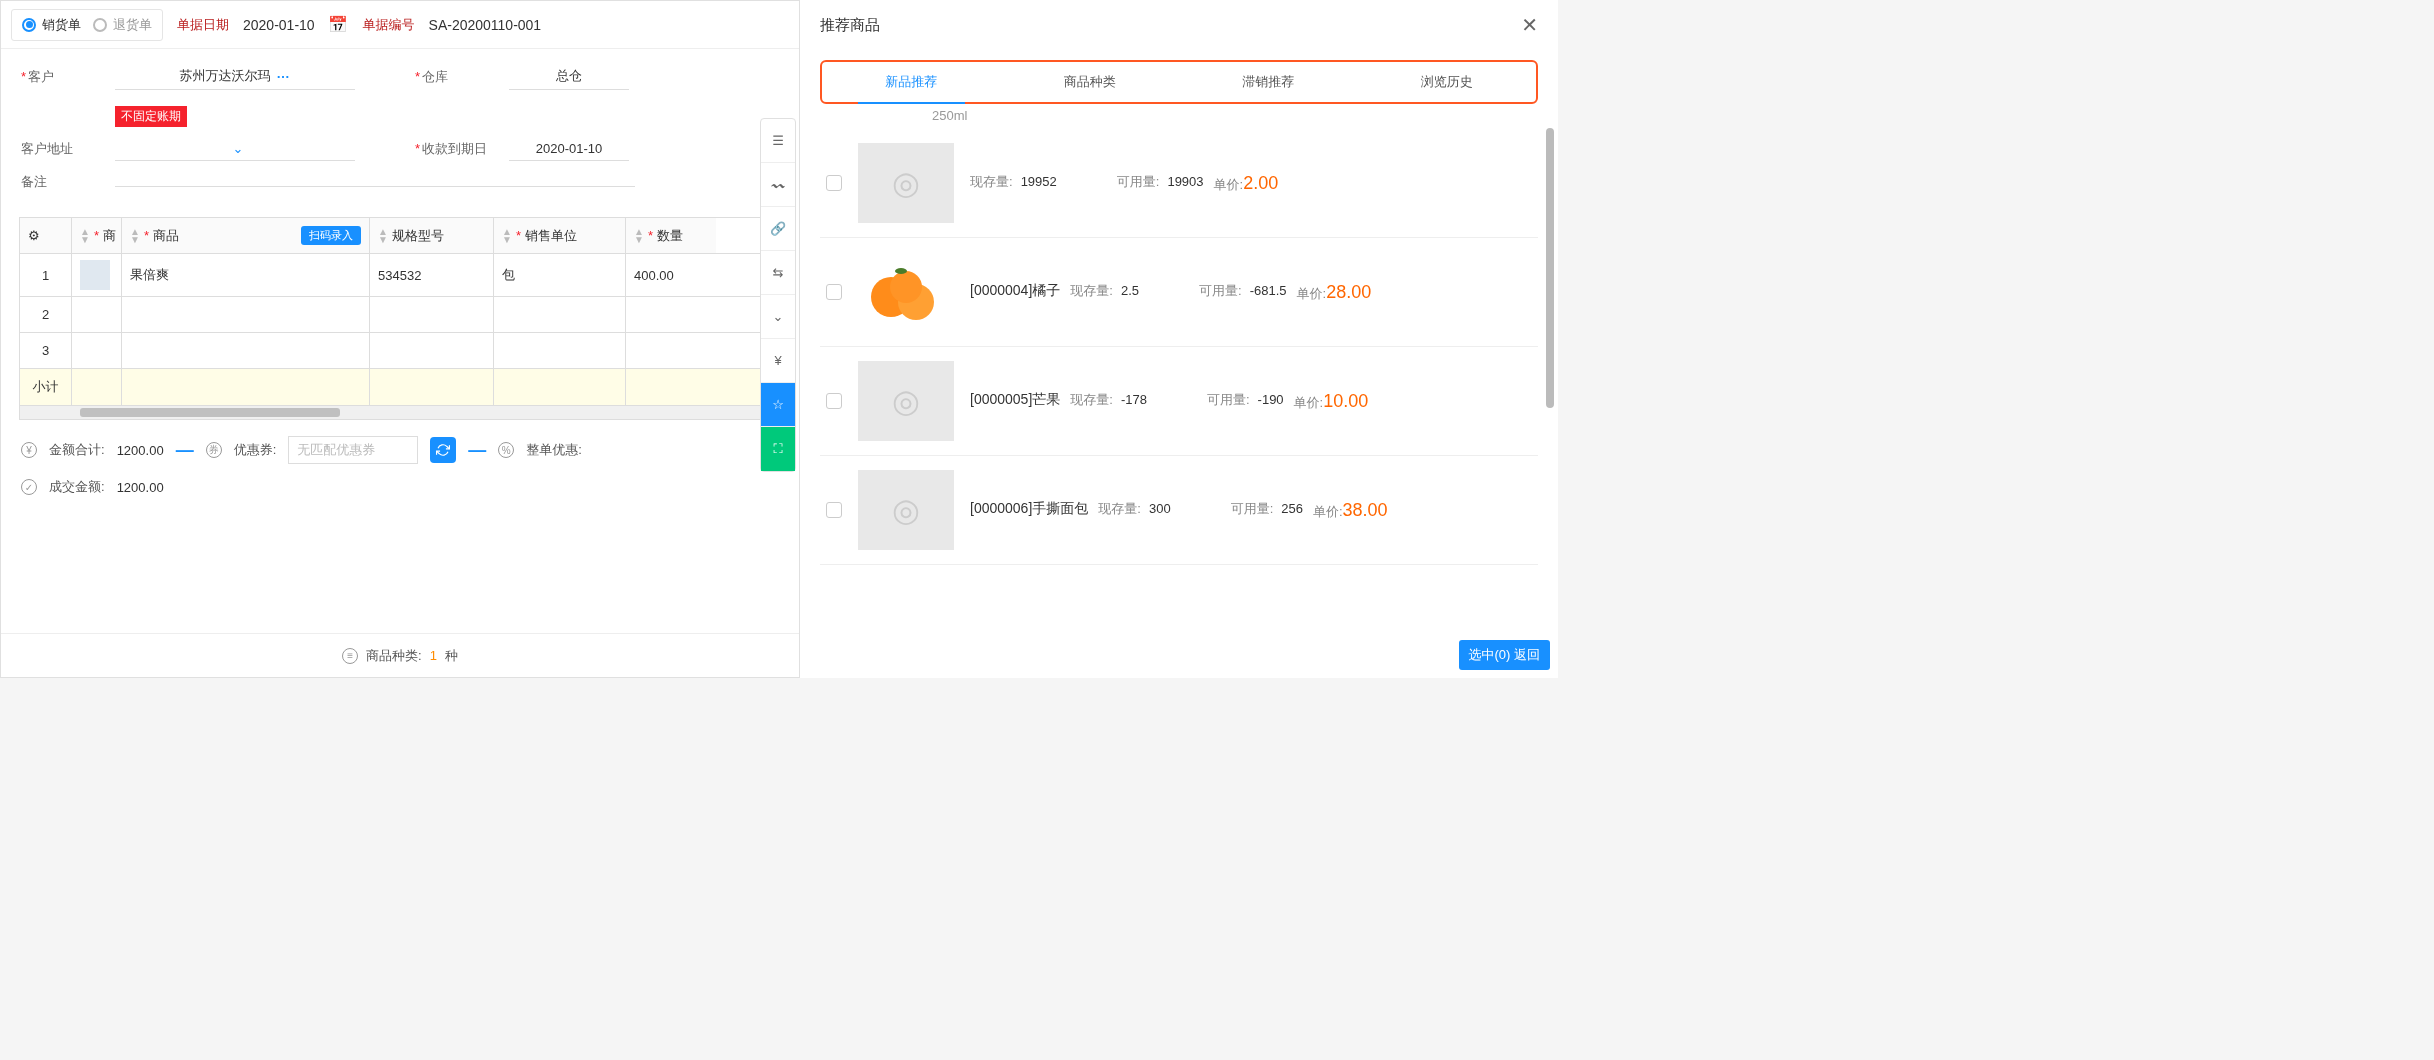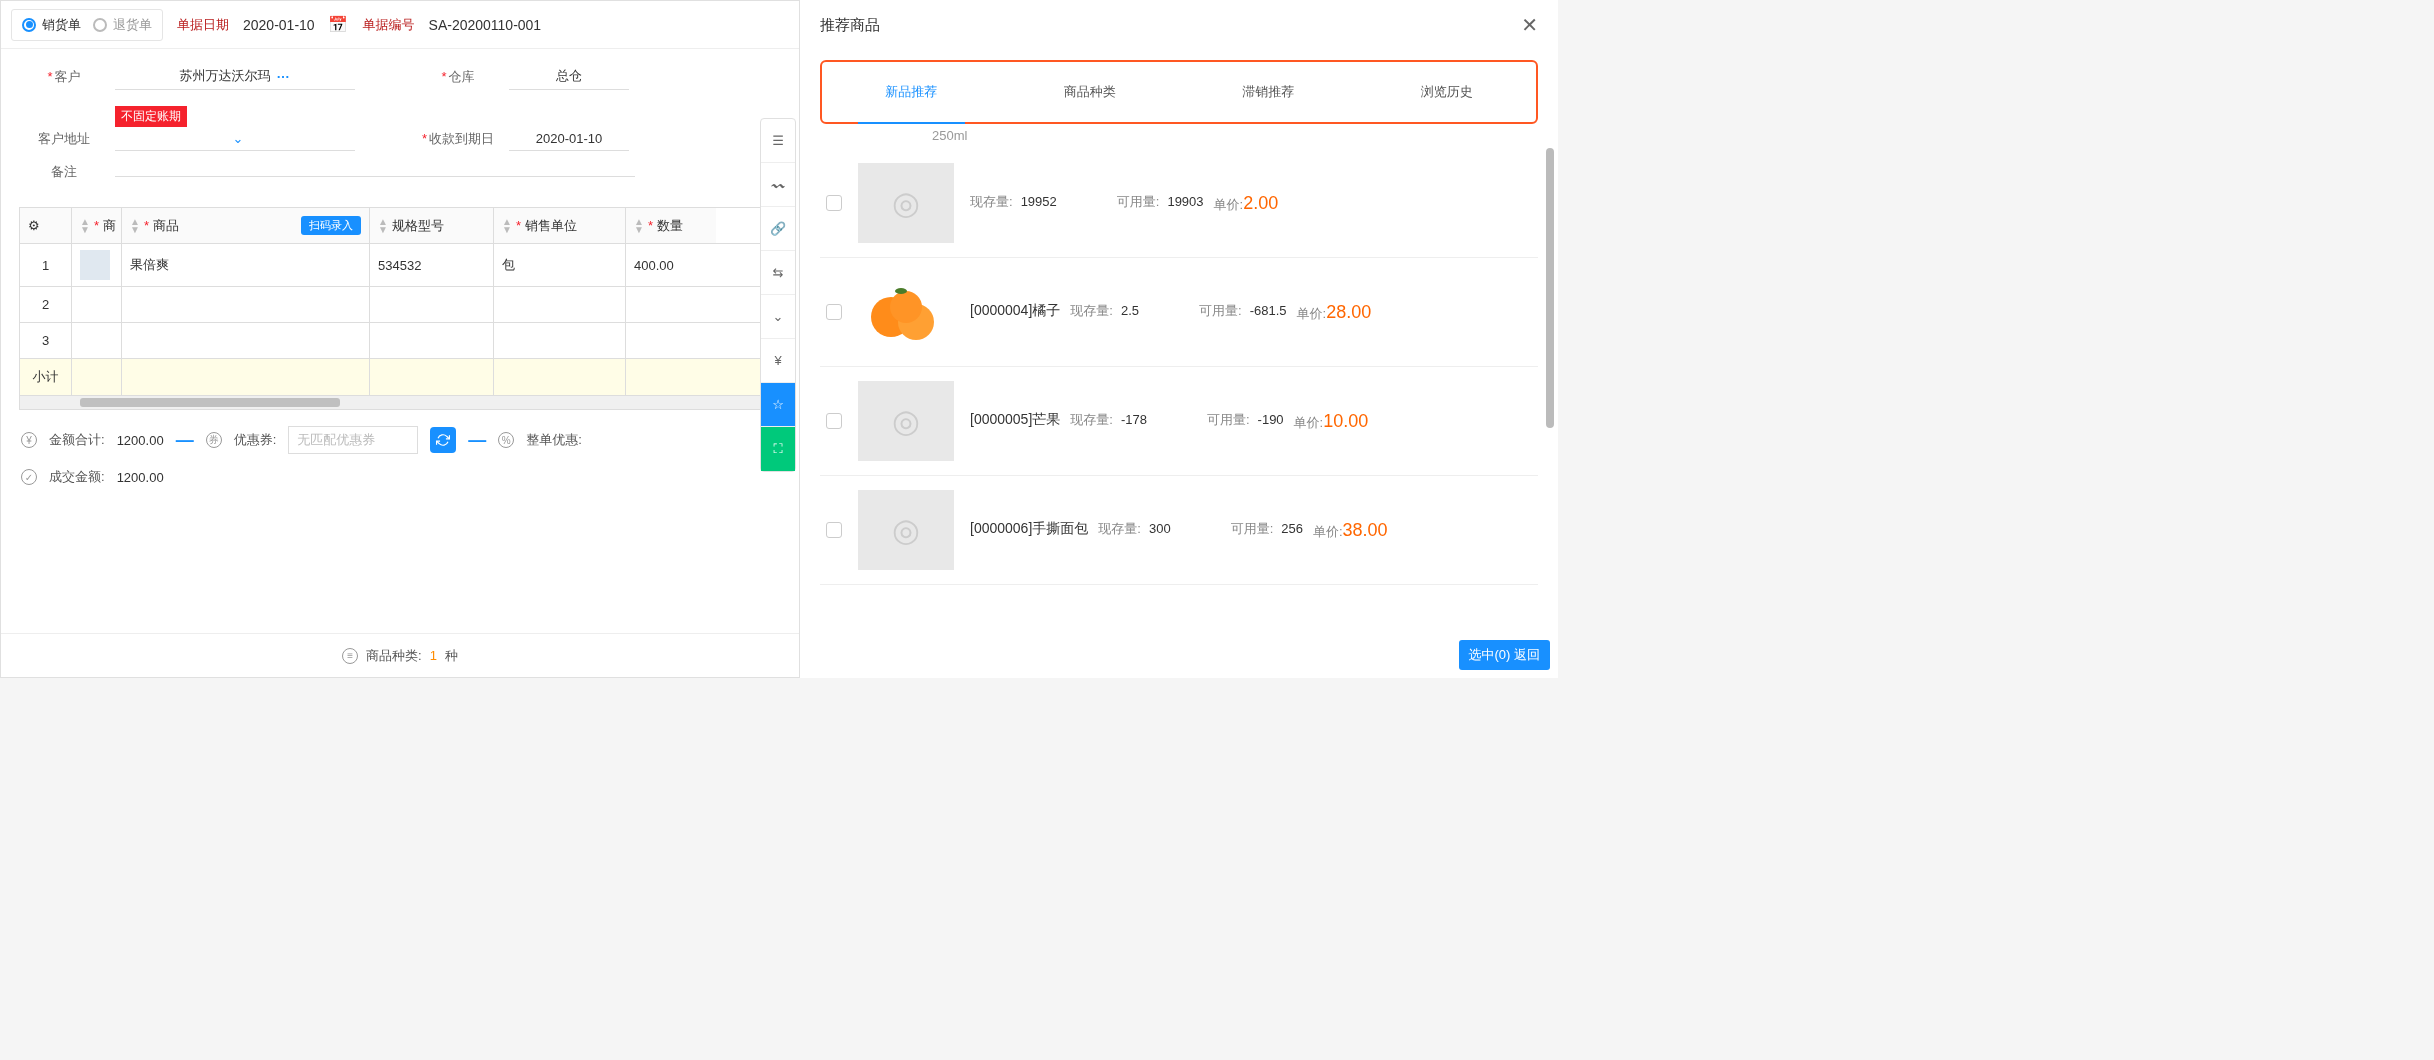--- a/index.html
+++ b/index.html
@@ -11,21 +11,21 @@
 .radio-item{display:flex;align-items:center;gap:6px;cursor:pointer}
 .radio-circle{width:14px;height:14px;border:2px solid #bbb;border-radius:50%;display:inline-flex;align-items:center;justify-content:center}
 .radio-circle.checked{border-color:#1890ff}
 .radio-circle.checked::after{content:"";width:7px;height:7px;border-radius:50%;background:#1890ff}
 .hdr-txt{color:#b91c1c}
 .hdr-val{color:#333;font-size:14px}
 .cal-icon{color:#1890ff;font-size:16px}
 .form-area{padding:14px 20px 6px 20px}
 .form-row{display:flex;align-items:center;margin-bottom:12px;gap:20px}
 .form-field{display:flex;align-items:center;gap:8px}
-.form-label{width:86px;text-align:center;color:#666}
+.form-label{width:86px;text-align:left;color:#666}
 .form-label .req{color:#f5222d;margin-right:2px}
 .form-input{border-bottom:1px solid #ddd;padding:4px 2px;min-width:240px;color:#333;display:flex;align-items:center;justify-content:center;gap:6px}
 .badge-red{background:#f5222d;color:#fff;font-size:12px;padding:2px 6px;display:inline-block;margin-top:4px;margin-left:94px}
 .dots{color:#1890ff;letter-spacing:1px;font-weight:bold}
 .chev{color:#1890ff}
 .grid{margin:8px 18px 0 18px;border:1px solid #ddd}
 .grid-row{display:flex;border-bottom:1px solid #ddd;min-height:36px;align-items:stretch}
 .grid-row:last-child{border-bottom:none}
 .gc{border-right:1px solid #ddd;padding:6px 8px;display:flex;align-items:center;font-size:13px}
 .gc:last-child{border-right:none}
@@ -53,21 +53,21 @@
 .bottom-bar{margin-top:auto;height:44px;display:flex;align-items:center;justify-content:center;gap:8px;color:#555;border-top:1px solid #eee}
 .orange-num{color:#ff8c00}
 .side-tools{position:absolute;left:760px;top:118px;width:36px;background:#fff;border:1px solid #e0e0e0;border-radius:4px;display:flex;flex-direction:column;z-index:5}
 .tool-btn{height:44px;display:flex;align-items:center;justify-content:center;color:#666;border-bottom:1px solid #eee;cursor:pointer}
 .tool-btn:last-child{border-bottom:none}
 .tool-btn.blue{background:#1890ff;color:#fff}
 .tool-btn.green{background:#00c97b;color:#fff}
 .right-panel{flex:1;background:#fff;display:flex;flex-direction:column;position:relative}
 .rp-header{height:50px;display:flex;align-items:center;justify-content:space-between;padding:0 20px;font-size:15px;font-weight:500}
 .close-x{font-size:20px;color:#666;cursor:pointer}
-.rp-tabs{display:flex;margin:10px 20px 0 20px;border:2px solid #ff5722;border-radius:6px;height:64px;align-items:stretch}
+.rp-tabs{display:flex;margin:10px 20px 0 20px;border:2px solid #ff5722;border-radius:6px;height:44px;align-items:stretch}
 .rp-tab{flex:1;display:flex;align-items:center;justify-content:center;color:#555;cursor:pointer;position:relative}
 .rp-tab.active{color:#1890ff}
 .rp-tab.active::after{content:"";position:absolute;bottom:-2px;left:20%;right:20%;height:2px;background:#1890ff}
 .rec-list{flex:1;overflow-y:auto;padding:0 20px;margin-top:4px;position:relative}
 .rec-item{display:flex;align-items:center;gap:16px;padding:14px 0;border-bottom:1px solid #eee}
 .rec-chk{width:16px;height:16px;border:1px solid #ccc;border-radius:3px;margin-left:6px}
 .rec-img{width:96px;height:80px;background:#e8e8e8;display:flex;align-items:center;justify-content:center;color:#ccc;font-size:32px}
 .rec-img.orange-img{background:linear-gradient(#fff,#fff)}
 .rec-info{flex:1;display:flex;flex-direction:row;gap:10px}
 .rec-title{font-size:14px;color:#333}
@@ -115,21 +115,21 @@
           </div>
         </div>
         <div class="form-field" style="margin-left:40px">
           <div class="form-label"><span class="req">*</span><span>仓库</span></div>
           <div class="form-input" style="min-width:120px">
               <span>总仓</span>
             </div>
         </div>
       </div>
       <div class="badge-red">不固定账期</div>
-      <div class="form-row" style="">
+      <div class="form-row" style="margin-top:10px">
         <div class="form-field">
           <div class="form-label">客户地址</div>
           <div class="form-input">
               <span></span>
               <span class="chev">⌄</span>
             </div>
         </div>
         <div class="form-field" style="margin-left:40px">
           <div class="form-label"><span class="req">*</span><span>收款到期日</span></div>
           <div class="form-input" style="min-width:120px">

